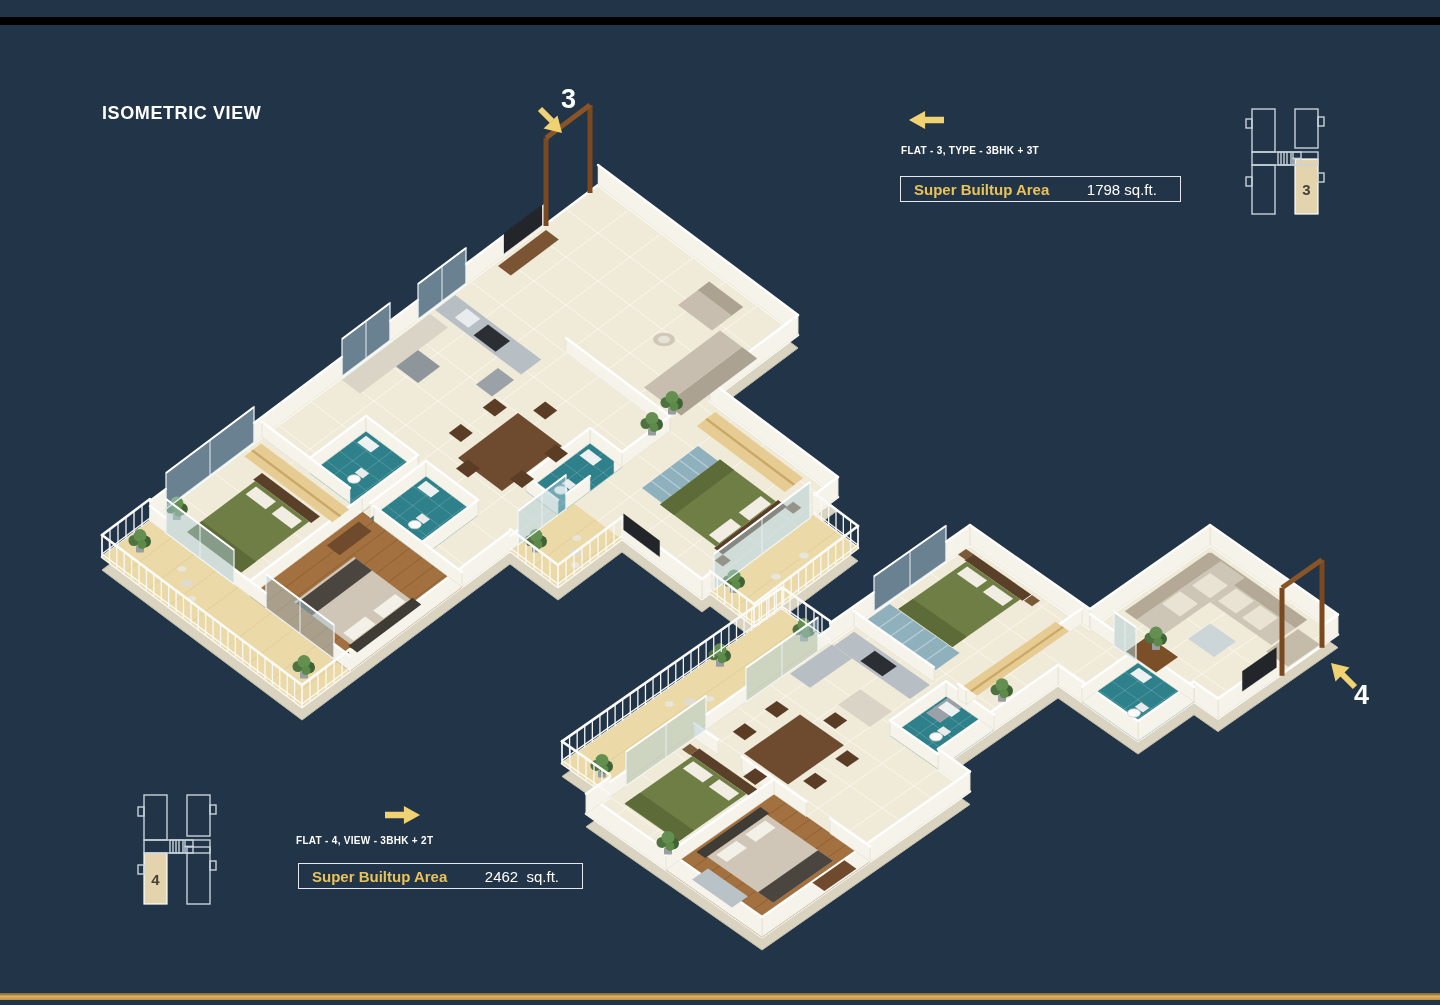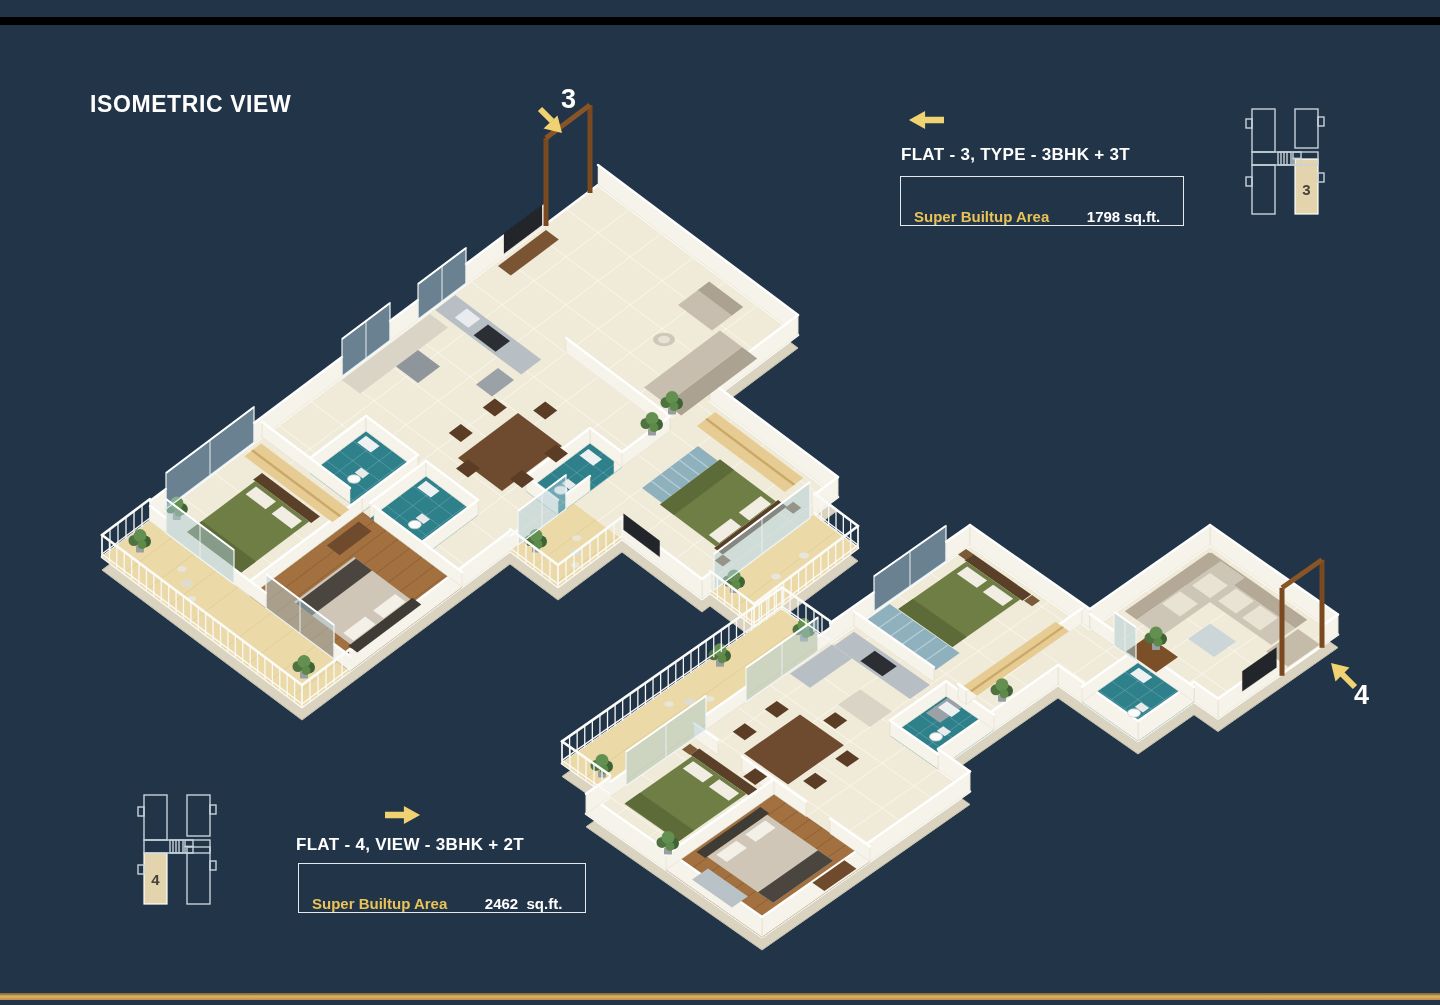--- a/index.html
+++ b/index.html
@@ -1,48 +1,48 @@
 <!DOCTYPE html>
 <html><head>
 <meta charset="utf-8">
 <style>
   html,body{margin:0;padding:0;background:#223448;}
   .stage{position:relative;width:1440px;height:1005px;background:#223448;overflow:hidden;
          font-family:"Liberation Sans",sans-serif;}
   .top-stripe{position:absolute;left:0;top:17px;width:100%;height:8px;background:#000;}
   .bottom-bar{position:absolute;left:0;top:993px;width:100%;height:7px;
     background:linear-gradient(180deg,#8a6f3a 0%,#977a42 20%,#ddb168 45%,#cfa052 75%,#bd9048 100%);}
-  .title{position:absolute;left:90px;top:91px;margin:0;color:#fff;font-size:23px;font-weight:bold;
+  .title{position:absolute;left:90px;top:91px;margin:12px;color:#fff;font-size:18px;font-weight:bold;
          letter-spacing:.6px;}
   .scene{position:absolute;}
   #scene3{left:0;top:80px;width:960px;height:650px;}
   #scene4{left:520px;top:470px;width:920px;height:535px;}
   .marker{position:absolute;color:#fff;font-weight:bold;}
   .marker .num{position:absolute;font-size:27px;line-height:1;}
   #marker3{left:528px;top:84px;width:70px;height:60px;}
   #marker3 .num{left:33px;top:2px;}
   #marker3 svg{position:absolute;left:6px;top:22px;}
   #marker4{left:1326px;top:658px;width:70px;height:64px;}
   #marker4 .num{left:28px;top:24px;}
   #marker4 svg{position:absolute;left:0;top:0;}
   .dir-arrow{position:absolute;}
   #arrow3{left:908px;top:110px;width:36px;height:20px;}
   #arrow4{left:385px;top:805px;width:36px;height:20px;}
-  .flat-name{position:absolute;color:#fff;font-size:17px;font-weight:bold;letter-spacing:.3px;}
+  .flat-name{position:absolute;color:#fff;font-size:10px;font-weight:bold;letter-spacing:.3px;}
   #name3{left:901px;top:145px;}
   #name4{left:296px;top:835px;}
-  .area-box{position:absolute;display:inline-flex;align-items:flex-end;height:50px;
+  .area-box{position:absolute;display:inline-flex;align-items:center;height:26px;
             border:1.5px solid #e5eaee;box-sizing:border-box;}
   #box3{left:900px;top:176px;}
   #box4{left:298px;top:863px;}
   .area-label{display:flex;align-items:center;padding:0 13px;color:#e9c358;
               font-size:15px;font-weight:bold;}
   .area-divider{width:1.5px;background:#e5eaee;}
   .area-value{display:flex;align-items:center;padding:0 23px;color:#fff;font-size:15px;
-              font-weight:bold;white-space:pre;}
+              font-weight:normal;white-space:pre;}
   .keyplan{position:absolute;}
   #keyplan3{left:1240px;top:103px;width:100px;height:130px;}
   #keyplan4{left:132px;top:789px;width:100px;height:134px;}
   .kp-lines{stroke:#c8d3da;stroke-width:1.4;fill:none;}
   .kp-num{font-family:"Liberation Sans",sans-serif;font-size:15px;font-weight:bold;fill:#45423a;}
 </style>
 </head>
 <body>
 
 <div class="stage">

